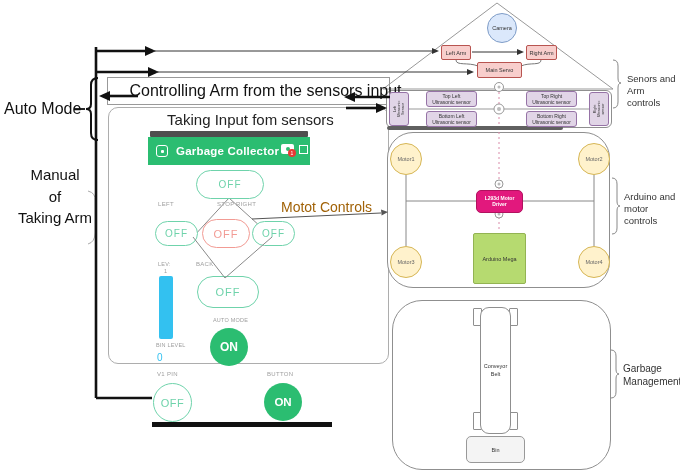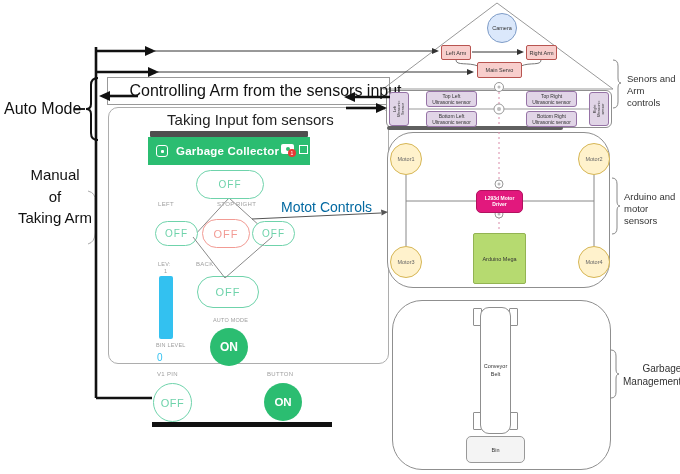--- a/index.html
+++ b/index.html
@@ -12,21 +12,21 @@
 
   
   .bigbox{background:#fff;border:1px solid #8f8f8f;}
   .panel{background:#fff;border:1px solid #adadad;border-radius:10px;}
   .ctrlbox{background:#fff;border:1px solid #999;}
 
   
   .lbl-big{font-size:16px;color:#111;}
   .lbl-med{font-size:15px;color:#111;line-height:21.5px;text-align:center;}
   .lbl-panel{font-size:15px;color:#222;text-align:center;}
-  .lbl-motot{font-size:14px;color:#0369a1;}
+  .lbl-motot{font-size:14px;color:#a16207;}
 
   
   .hdr{background:#2bbd71;}
   .hdr-title{color:#fff;font-size:11.5px;font-weight:600;letter-spacing:.2px;}
   .pill{background:#fff;border:1.5px solid #6fd3ab;border-radius:16px;color:#6fd3ab;
         font-size:10px;letter-spacing:1px;}
   .pill.stop{border-color:#f29b94;color:#f29b94;font-size:11px;}
   .tiny{font-size:6px;color:#9e9e9e;letter-spacing:.3px;}
   .vtiny{font-size:5.5px;color:#9e9e9e;letter-spacing:.2px;}
   .oncircle{background:#2bbd71;border-radius:50%;color:#fff;font-weight:bold;font-size:12px;}
@@ -229,23 +229,23 @@
   <div class="abs z2 binbox center" style="left:466px;top:436px;width:59px;height:27px;">
     <span>Bin</span>
   </div>
 
   <div class="abs z2 sec-lbl" style="left:627px;top:73px;">
     <span class="blk">Senors and</span>
     <span class="blk">Arm controls</span>
   </div>
   <div class="abs z2 sec-lbl" style="left:624px;top:191px;">
     <span class="blk">Arduino and</span>
-    <span class="blk">motor sensors</span>
-  </div>
-  <div class="abs z2 sec-lbl" style="left:623px;top:362px;font-size:10px;line-height:13px;text-align:right;">
+    <span class="blk">motor controls</span>
+  </div>
+  <div class="abs z2 sec-lbl" style="left:623px;top:362px;font-size:10px;line-height:13px;">
     <span class="blk">Garbage</span>
     <span class="blk">Management</span>
   </div>
 
   <svg class="abs z5" style="left:0;top:0;pointer-events:none;" width="680" height="474" viewBox="0 0 680 474">
 
     <path d="M96,47 V398 M96,398 H152" stroke="#111" stroke-width="2.6" fill="none"></path>
 
     <path d="M98,78 Q91,78 91,85 L91,104 Q91,109 86,109 Q91,109 91,114 L91,133 Q91,140 98,140" stroke="#111" stroke-width="2" fill="none"></path>
     <path d="M74,109 H85" stroke="#111" stroke-width="1.8" fill="none"></path>

